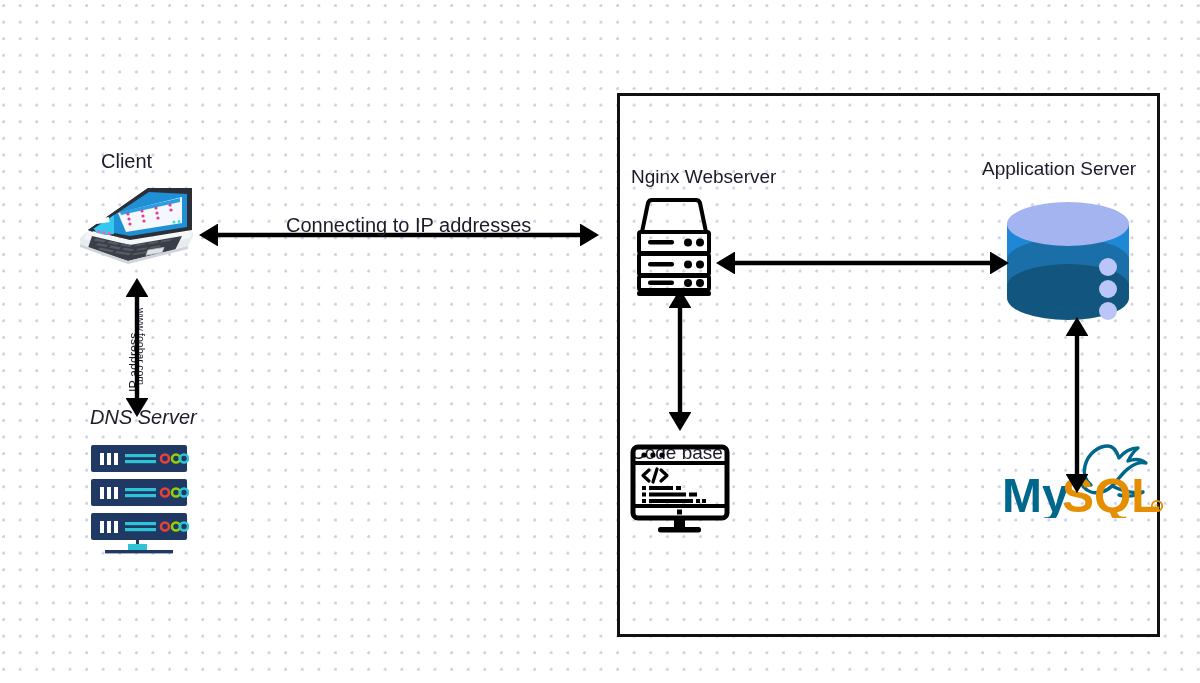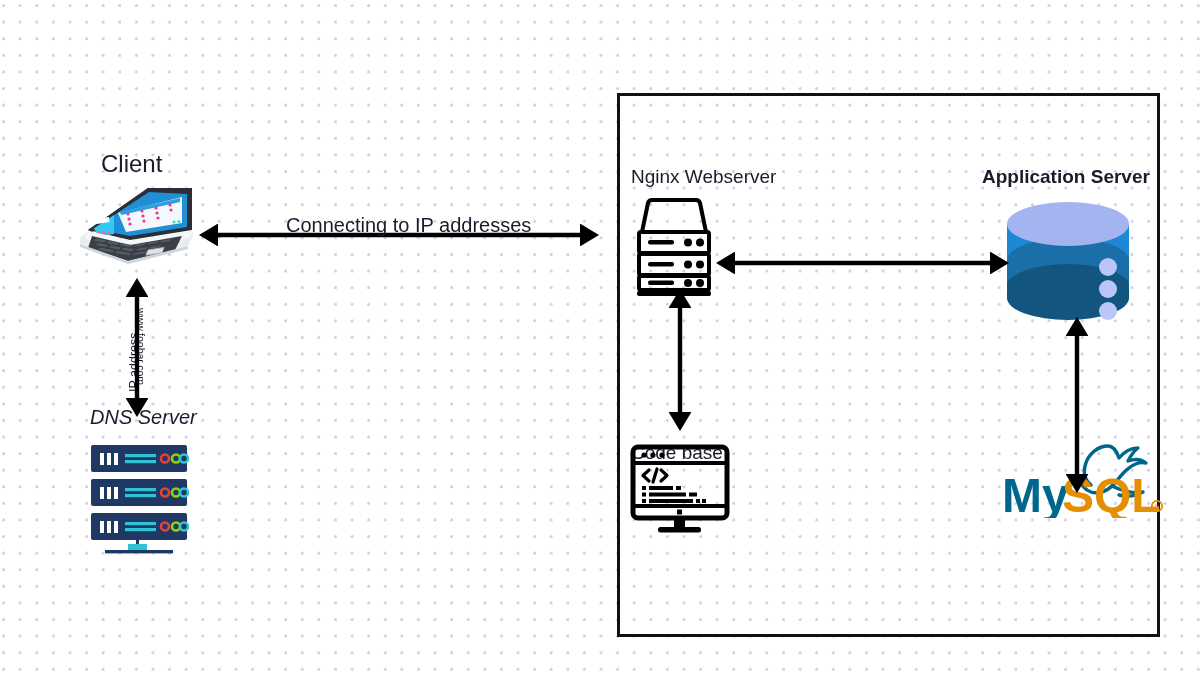--- a/index.html
+++ b/index.html
@@ -20,24 +20,24 @@
     overflow: hidden;
   }
 
   
   .label {
     position: absolute;
     color: #1b1b2a;
     white-space: nowrap;
     font-weight: 400;
   }
-  .lbl-client      { left: 101px; top: 150px; font-size: 24px; }
+  .lbl-client      { left: 101px; top: 150px; font-size: 20px; }
   .lbl-dns         { left: 90px;  top: 406px; font-size: 20px; font-style: italic; }
   .lbl-nginx       { left: 631px; top: 166px; font-size: 19px; }
-  .lbl-appserver   { left: 982px; top: 166px; font-size: 19px; font-weight: bold; }
+  .lbl-appserver   { left: 982px; top: 158px; font-size: 19px; }
   .lbl-codebase    { left: 631px; top: 418px; font-size: 19px; margin-top: 24px; }
   .lbl-connecting  { left: 286px; top: 214px; font-size: 20px; }
 
   .vlabel {
     position: absolute;
     color: #1b1b2a;
     white-space: nowrap;
     font-size: 12.5px;
     transform-origin: 0 0;
   }

